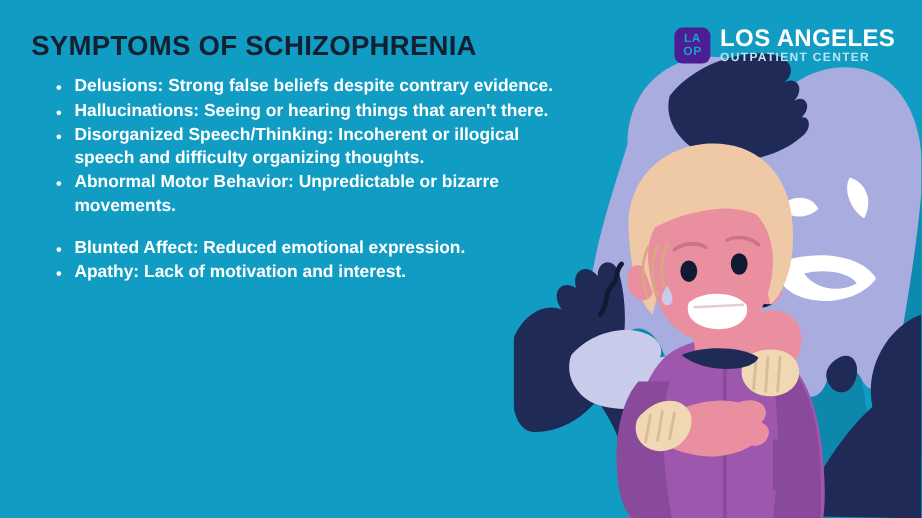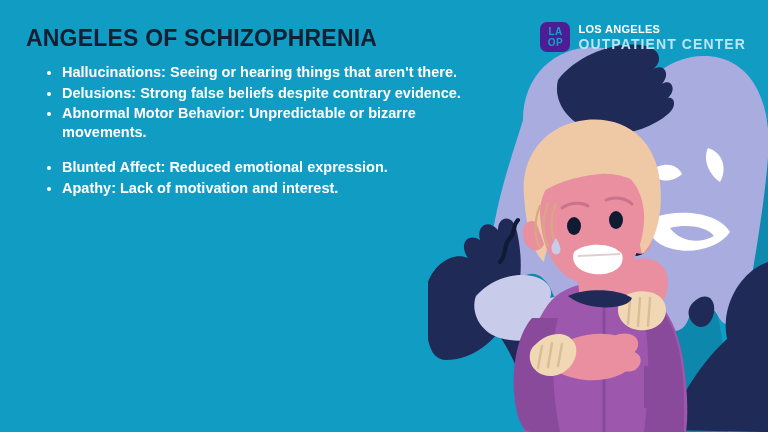--- a/index.html
+++ b/index.html
@@ -56,28 +56,29 @@
   .logo-badge span {
     font-size: 10px;
     font-weight: 700;
     color: #17a2c4;
     letter-spacing: 0.4px;
     display: block;
   }
   .logo-badge .la { margin-bottom: 1px; }
   .logo-words { line-height: 1; }
   .logo-line1 {
-    font-size: 11px;
+    font-size: 20px;
     font-weight: 700;
     color: #ffffff;
     letter-spacing: 0.3px;
     display: block;
+    text-align: right;
   }
   .logo-line2 {
-    font-size: 14px;
+    font-size: 10px;
     font-weight: 700;
     color: #b7e6f2;
     letter-spacing: 1.1px;
     display: block;
     margin-top: 2px;
   }
 
   
   #content {
     position: absolute;
@@ -316,26 +317,27 @@
       <span class="la">LA</span>
       <span class="op">OP</span>
     </div>
     <div class="logo-words">
       <span class="logo-line1">LOS ANGELES</span>
       <span class="logo-line2">OUTPATIENT CENTER</span>
     </div>
   </div>
 
   <div id="content">
-    <h1 id="title">ANGELES OF SCHIZOPHRENIA</h1>
+    <h1 id="title">SYMPTOMS OF SCHIZOPHRENIA</h1>
 
     <div>
       <ul class="bullets">
+        <li>Delusions: Strong false beliefs despite contrary evidence.</li>
         <li>Hallucinations: Seeing or hearing things that aren't there.</li>
-        <li>Delusions: Strong false beliefs despite contrary evidence.</li>
+        <li>Disorganized Speech/Thinking: Incoherent or illogical speech and difficulty organizing thoughts.</li>
         <li>Abnormal Motor Behavior: Unpredictable or bizarre movements.</li>
       </ul>
     </div>
 
     <div class="gap"></div>
 
     <div>
       <ul class="bullets">
         <li>Blunted Affect: Reduced emotional expression.</li>
         <li>Apathy: Lack of motivation and interest.</li>

